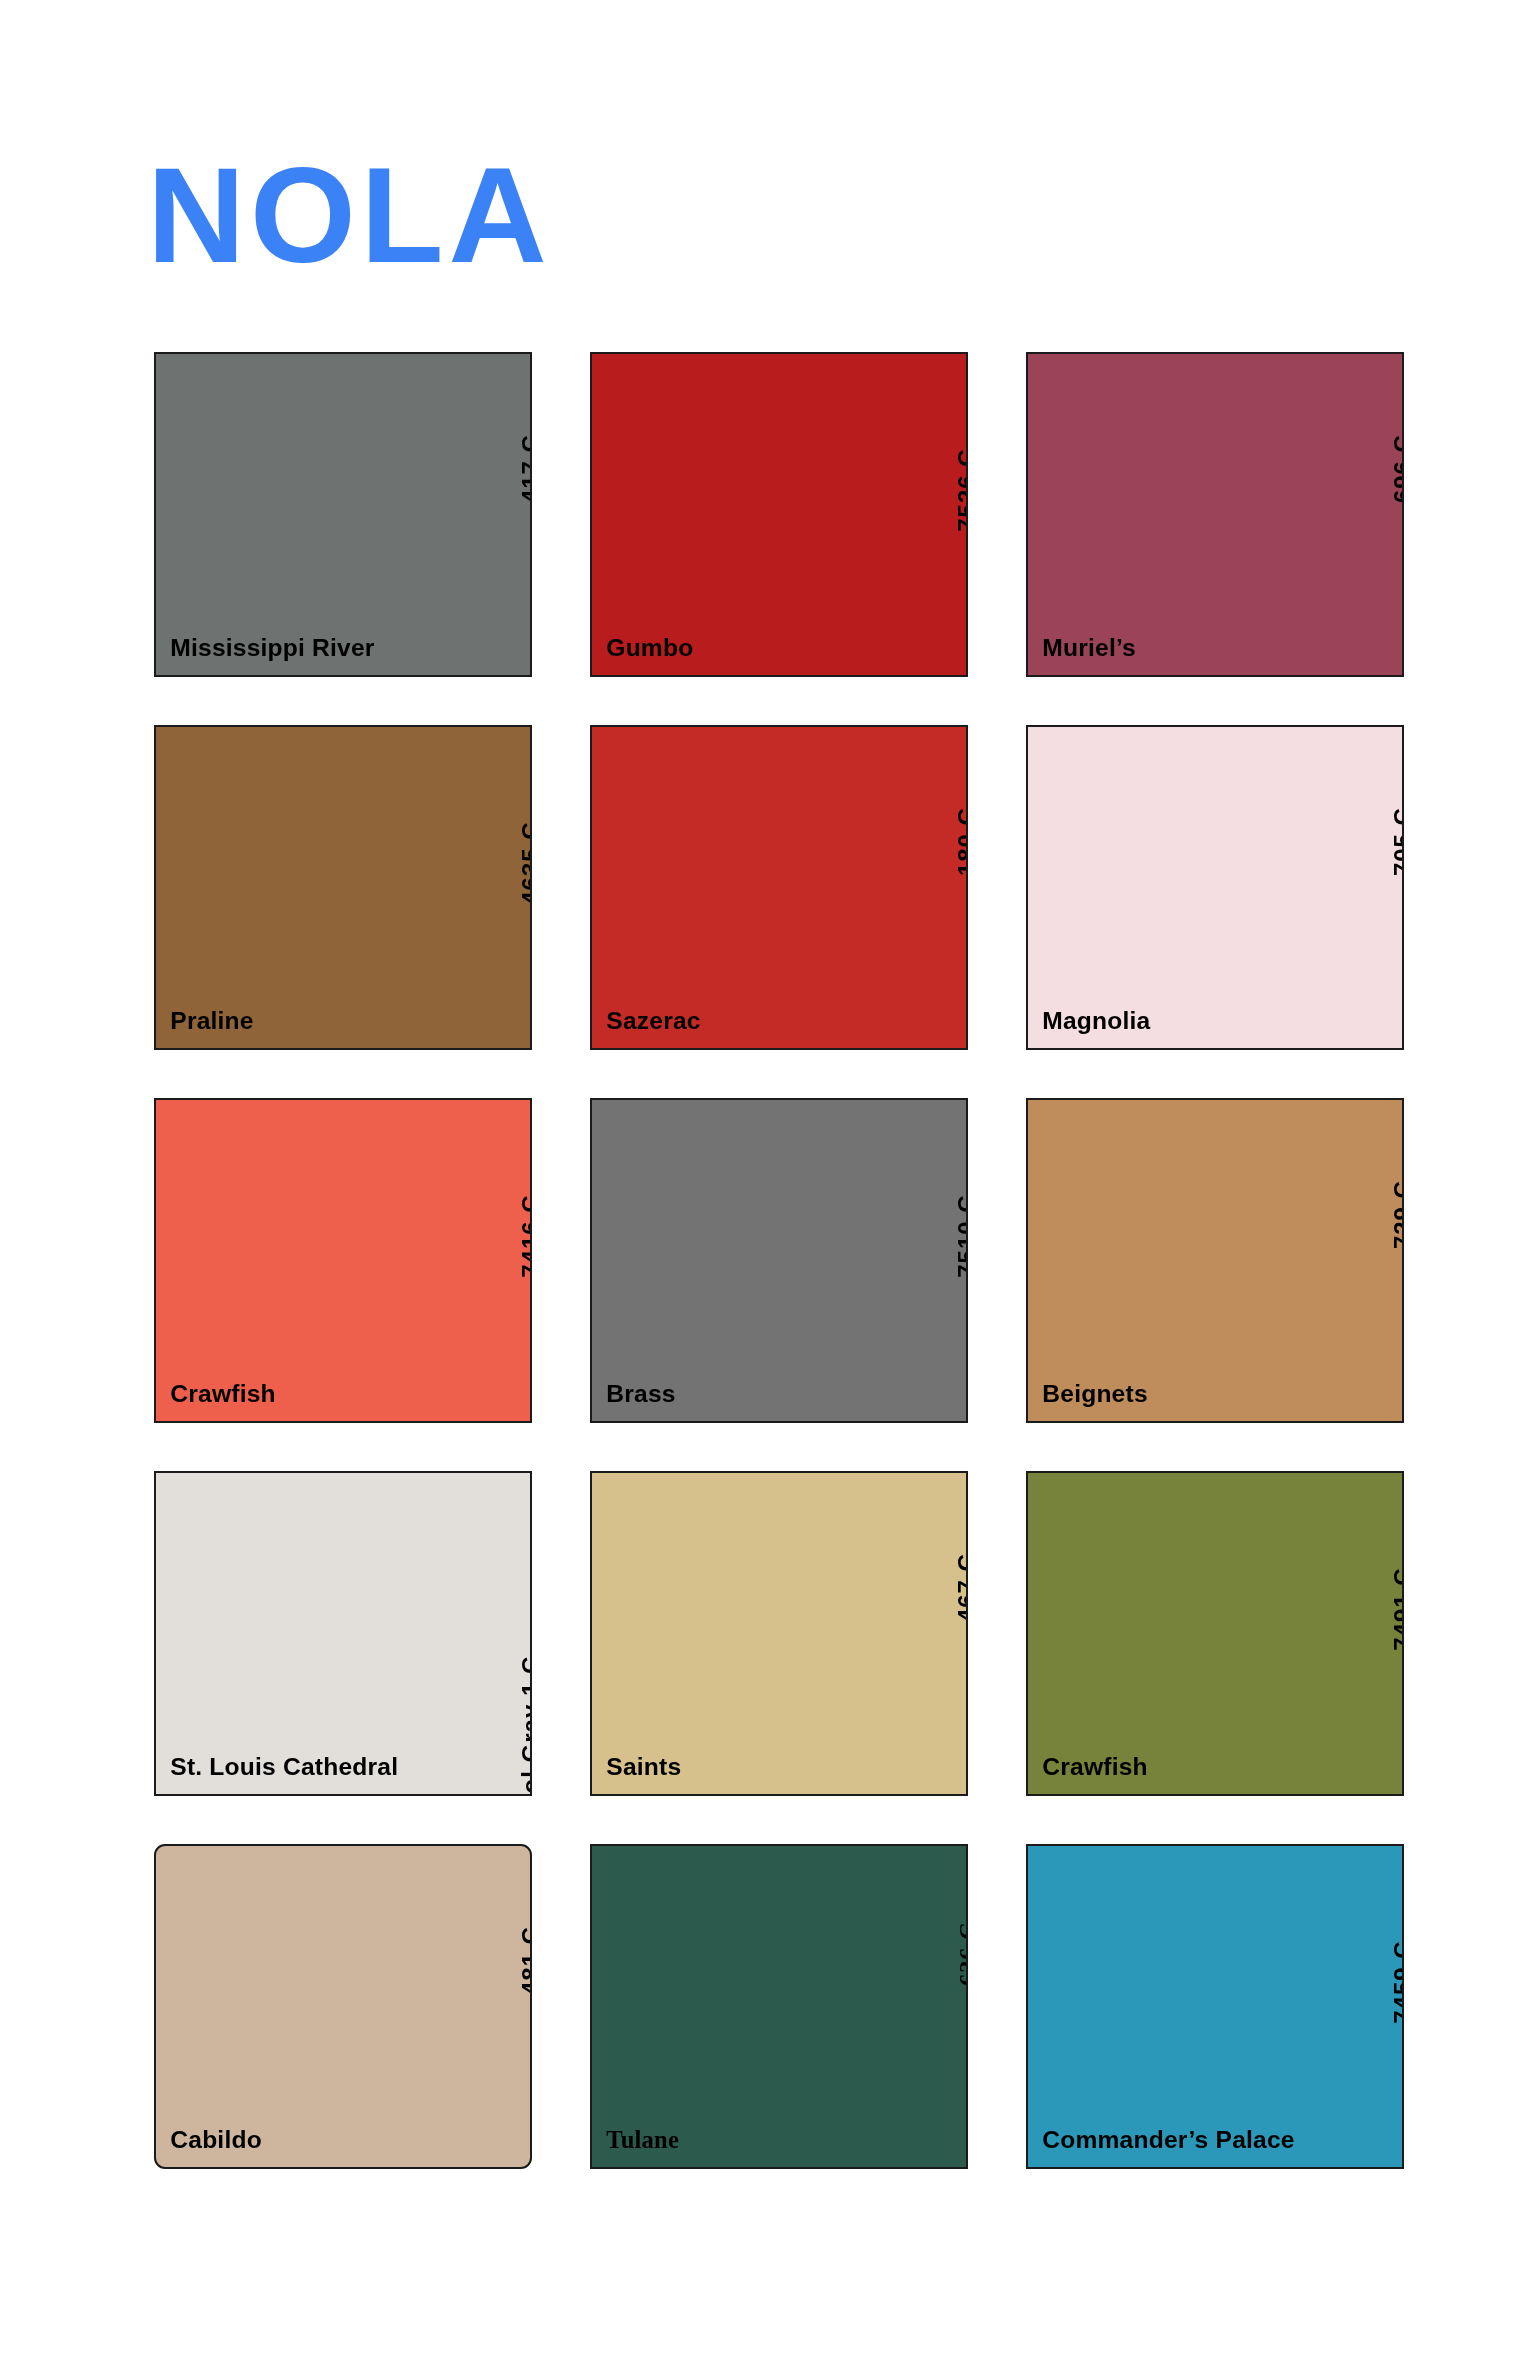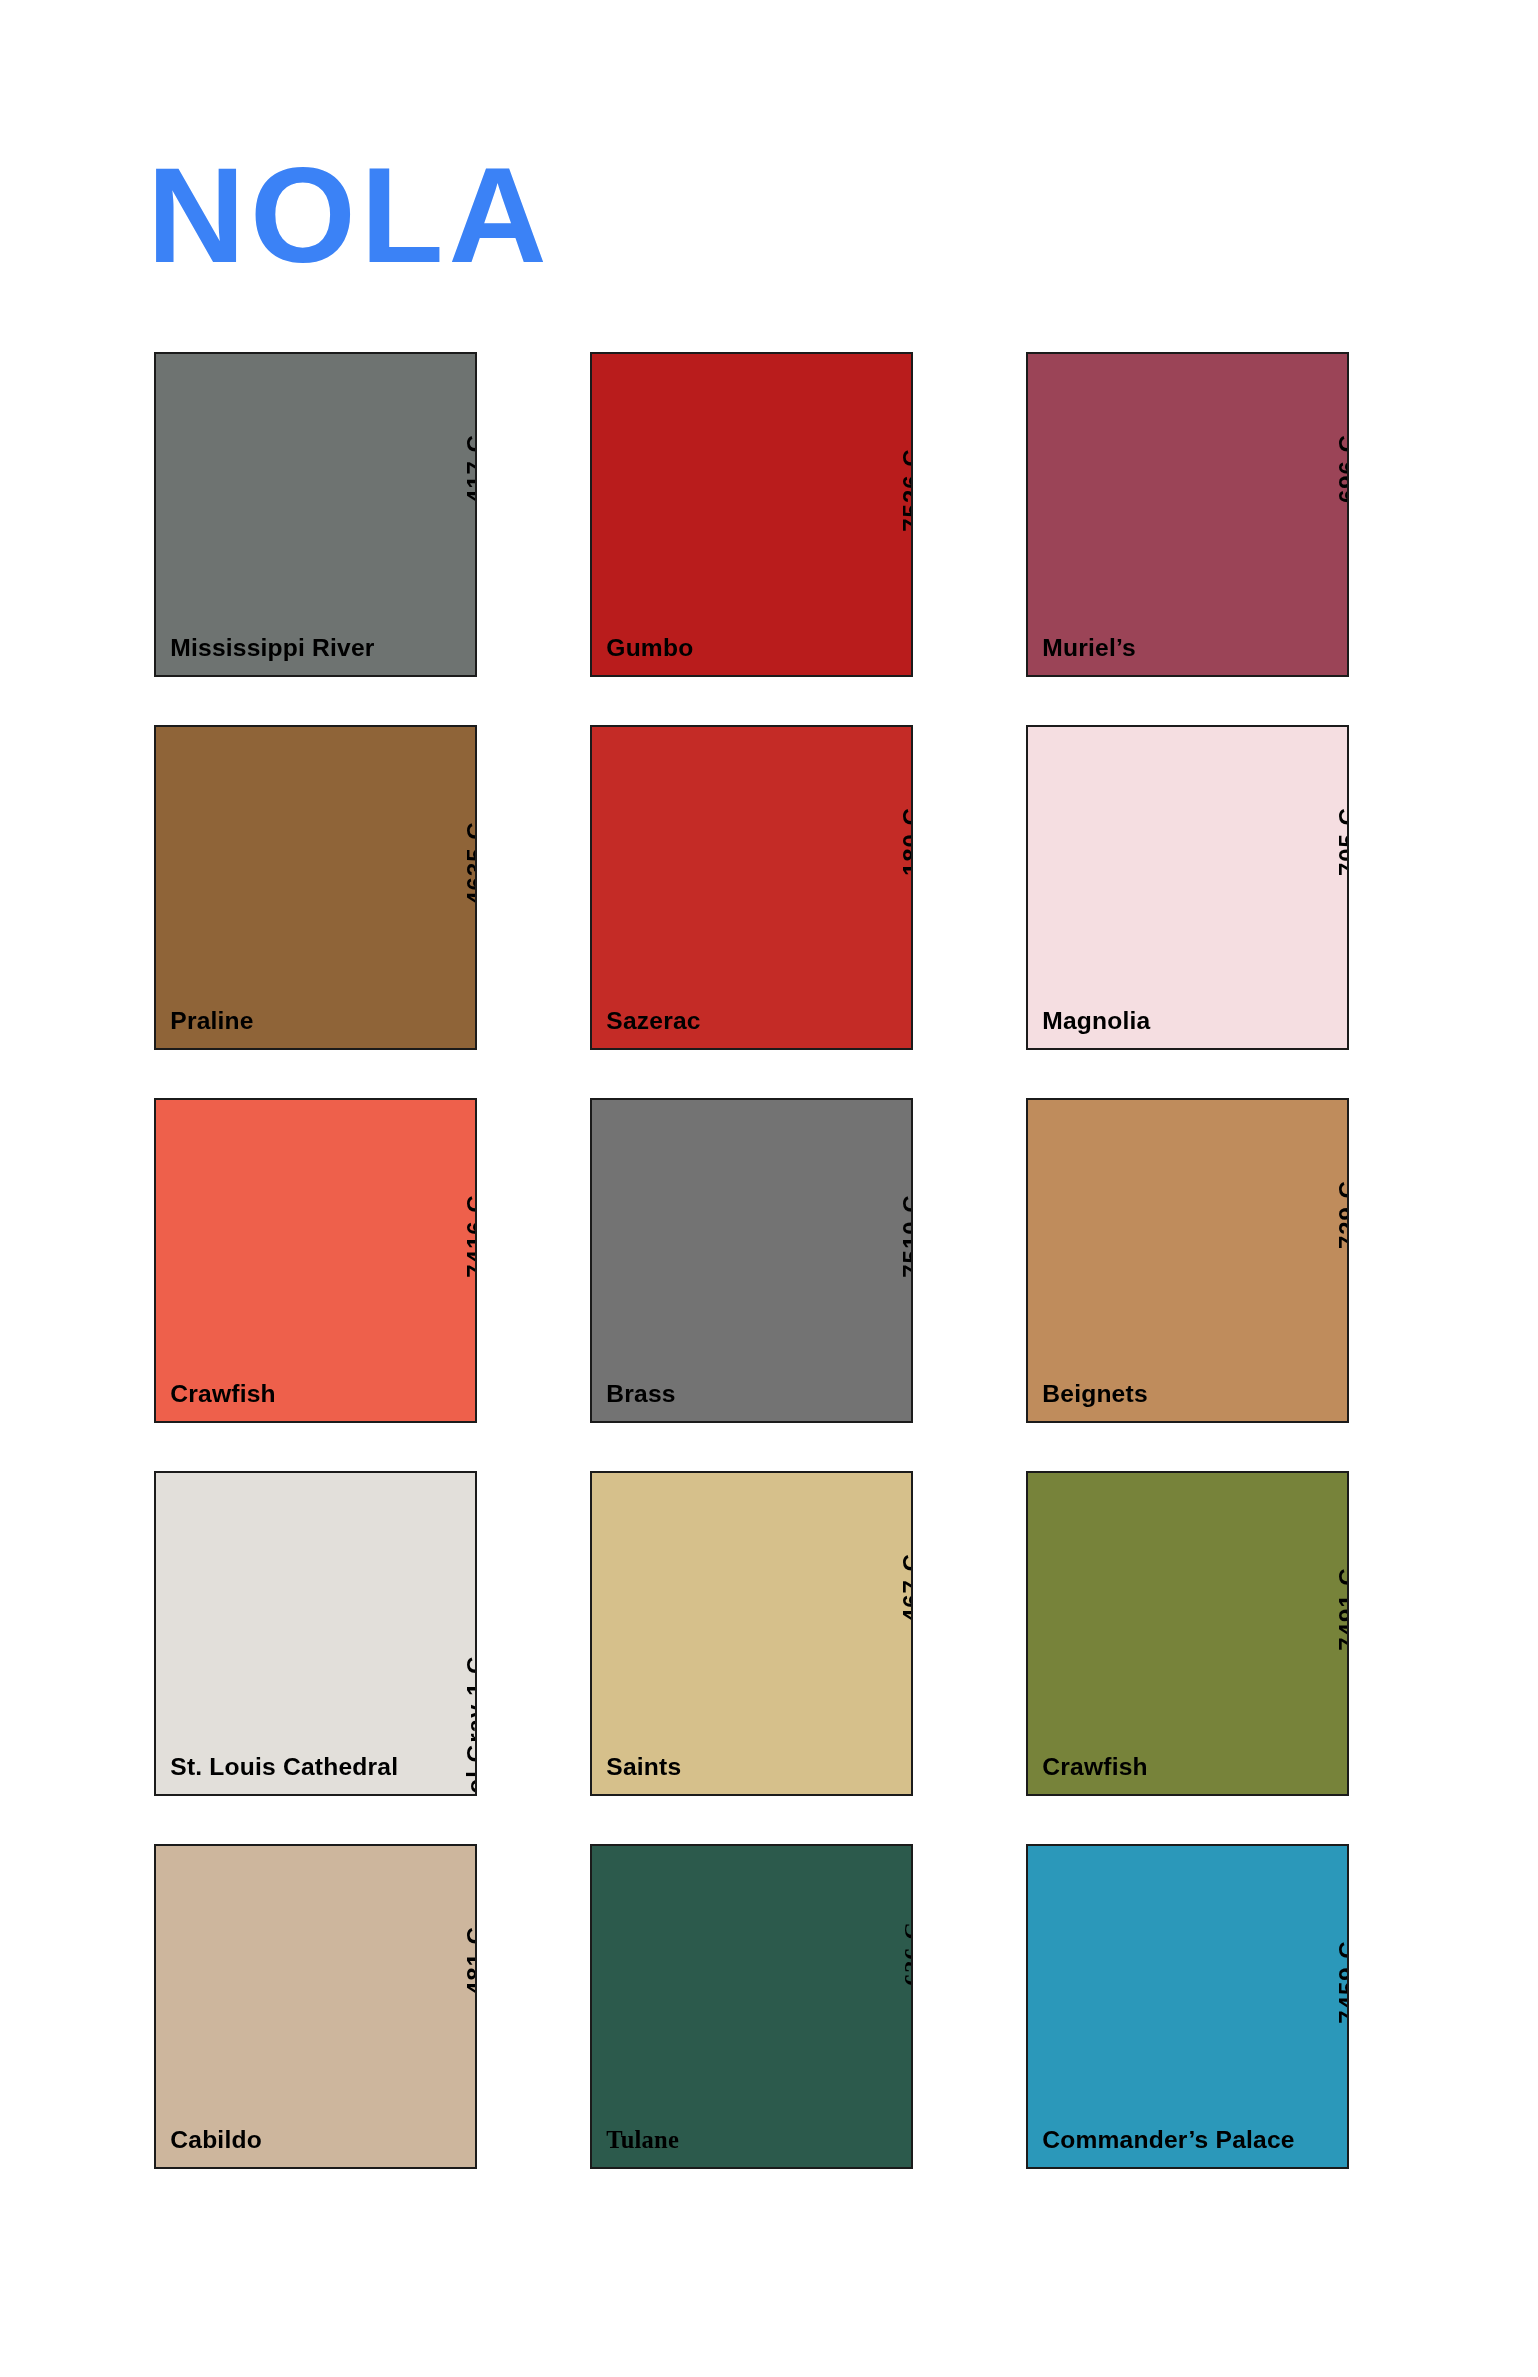--- a/index.html
+++ b/index.html
@@ -52,21 +52,21 @@
     width: 1236px;
     display: grid;
     grid-template-columns: repeat(3, 365px);
     grid-template-rows: repeat(5, 325px);
     column-gap: 71px;
     row-gap: 48px;
   }
 
   .swatch {
     position: relative;
-    width: 323px;
+    width: 378px;
     height: 325px;
     border: 2.4px solid #1b1b1b;
     overflow: hidden;
   }
 
   .swatch-code {
     position: absolute;
     top: 11px;
     right: 11px;
     transform-origin: 100% 0%;
@@ -142,21 +142,21 @@
         <span class="swatch-name">St. Louis Cathedral</span>
       </div>
       <div class="swatch" style="background: rgb(214, 192, 139); border-color: rgb(27, 27, 27);">
         <span class="swatch-code">467 C</span>
         <span class="swatch-name">Saints</span>
       </div>
       <div class="swatch" style="background: rgb(119, 131, 58); border-color: rgb(27, 27, 27);">
         <span class="swatch-code">7491 C</span>
         <span class="swatch-name">Crawfish</span>
       </div>
-      <div class="swatch" style="background: rgb(205, 182, 157); border-color: rgb(27, 27, 27);">
+      <div class="swatch" style="background: rgb(205, 182, 157); border-color: rgb(27, 27, 27); border-radius: 11px;">
         <span class="swatch-code">481 C</span>
         <span class="swatch-name">Cabildo</span>
       </div>
       <div class="swatch" style="background: rgb(44, 90, 76); border-color: rgb(27, 27, 27); font-family: Liberation Serif, serif;">
         <span class="swatch-code">626 C</span>
         <span class="swatch-name">Tulane</span>
       </div>
       <div class="swatch" style="background: rgb(43, 152, 186); border-color: rgb(27, 27, 27);">
         <span class="swatch-code">7459 C</span>
         <span class="swatch-name">Commander’s Palace</span>

